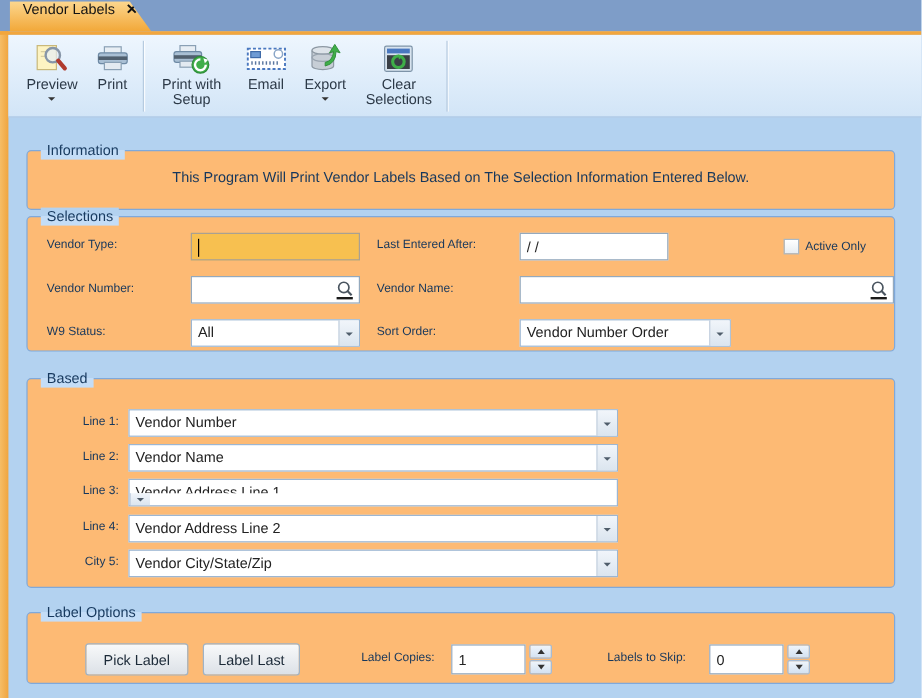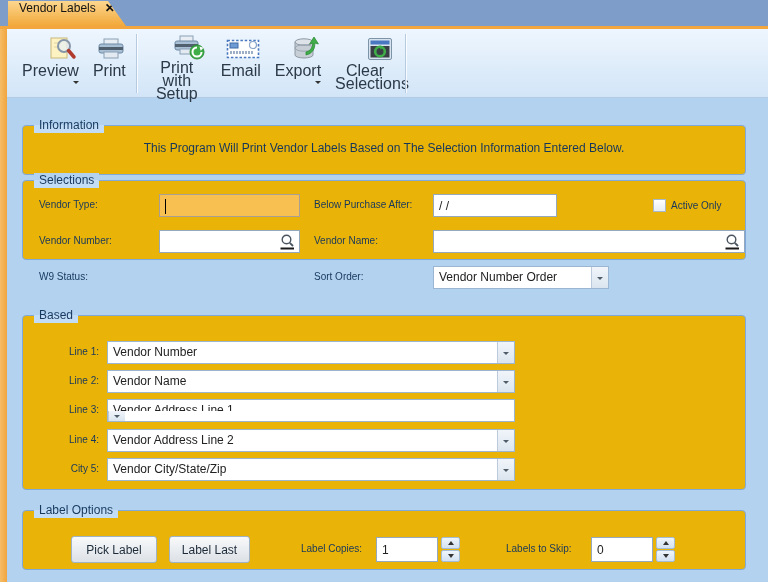--- a/index.html
+++ b/index.html
@@ -19,31 +19,31 @@
     background:linear-gradient(#fcd78f,#f2a839);
     clip-path:polygon(0 0, 100px 0, 118px 25px, 0 25px);
     display:flex; align-items:flex-start; padding-left:11px; gap:9px;
     font-size:12px; color:#131313; z-index:4; }
   .tab-close { font-size:12px; font-weight:bold; color:#111; cursor:pointer; }
 
   
   .toolbar { position:absolute; left:7px; right:0; top:29px; height:69px;
     background:linear-gradient(#eef6fe,#d2e5f7); border-bottom:1px solid #b3cce6;
     display:flex; align-items:stretch; padding:3px 0 0 8px; z-index:2; }
-  .tb-item { display:flex; flex-direction:column; align-items:flex-end;
-    padding:1px 7px 0 7px; font-size:16px; color:#2c3947; text-align:center; cursor:pointer; }
+  .tb-item { display:flex; flex-direction:column; align-items:center;
+    padding:1px 7px 0 7px; font-size:12px; color:#2c3947; text-align:center; cursor:pointer; }
   .tb-icon { height:31px; display:flex; align-items:center; justify-content:center; }
   .tb-label { line-height:13px; }
   .tb-label.narrow { max-width:60px; }
   .tb-arrow { width:0; height:0; border:3.5px solid transparent; border-top-color:#333; margin-top:4px; }
   .tb-sep { width:1px; background:#b6cbe0; box-shadow:1px 0 0 rgba(255,255,255,.8); margin:2px 3px 4px 3px; }
 
   
   .group { position:absolute; left:22px; width:724px; border:1px solid #7fa9db;
-    border-radius:4px; background:#eab308; z-index:2; }
+    border-radius:4px; background:#fdba74; z-index:2; }
   .group-title { position:absolute; top:-8px; left:11px; padding:0 5px; font-size:12px;
     color:#17395e; line-height:15px;
     background:linear-gradient(#b3d2f0 46%, #c4ddf7 46%); }
 
   .flabel { position:absolute; font-size:10px; color:#16375c; line-height:22px; white-space:nowrap; }
 
   .input { position:absolute; height:23px; background:#fff; border:1px solid #94a9bd;
     font-family:"Liberation Sans",sans-serif; font-size:12px; color:#222; padding:0 5px; }
   .input-orange { position:absolute; height:23px; background:#f7c050; border:1px solid #a9a093; }
   .caret { position:absolute; left:5px; top:4px; width:1px; height:15px; background:#000; }
@@ -184,28 +184,28 @@
     </div>
 
     <div class="tb-sep"></div>
   </div>
 
   <div class="group" style="top:125px; height:50px;">
     <span class="group-title">Information</span>
     <div class="info-msg">This Program Will Print Vendor Labels Based on The Selection Information Entered Below.</div>
   </div>
 
-  <div class="group" style="top:180px; height:80px;">
+  <div class="group" style="top:180px; height:113px;">
     <span class="group-title">Selections</span>
 
     <span class="flabel" style="left:16px; top:13px;">Vendor Type:</span>
     <div class="input-orange" style="left:136px; top:13px; width:141px;">
       <div class="caret"></div>
     </div>
-    <span class="flabel" style="left:291px; top:13px;">Below Purchase After:</span>
+    <span class="flabel" style="left:291px; top:13px;">Last Entered After:</span>
     <input class="input" style="left: 410px; top: 13px; width: 124px;" value="/ /">
     <div class="checkbox" style="left:630px; top:18px;"></div>
     <span class="flabel" style="left:648px; top:14px;text-align:right;">Active Only</span>
 
     <span class="flabel" style="left:16px; top:49px;">Vendor Number:</span>
     <div class="lookup" style="left:136px; top:49px; width:141px;">
       <span class="lookup-btn">
         <svg width="17" height="18" viewBox="0 0 17 18">
           <circle cx="7.5" cy="6.5" r="4.3" fill="#ffffff" stroke="#4a5560" stroke-width="1.4"></circle>
           <line x1="10.8" y1="9.8" x2="14" y2="13" stroke="#4a5560" stroke-width="1.8"></line>
@@ -218,20 +218,26 @@
       <span class="lookup-btn">
         <svg width="17" height="18" viewBox="0 0 17 18">
           <circle cx="7.5" cy="6.5" r="4.3" fill="#ffffff" stroke="#4a5560" stroke-width="1.4"></circle>
           <line x1="10.8" y1="9.8" x2="14" y2="13" stroke="#4a5560" stroke-width="1.8"></line>
           <rect x="1.5" y="14.5" width="13.5" height="2" fill="#1a1a1a"></rect>
         </svg>
       </span>
     </div>
 
     <span class="flabel" style="left:16px; top:85px;">W9 Status:</span>
+    <div class="combo" style="left:136px; top:85px; width:141px;">
+      <span class="combo-text">All</span>
+      <span class="combo-btn">
+          <span class="combo-tri"></span>
+        </span>
+    </div>
     <span class="flabel" style="left:291px; top:85px;">Sort Order:</span>
     <div class="combo" style="left:410px; top:85px; width:176px;">
       <span class="combo-text">Vendor Number Order</span>
       <span class="combo-btn">
           <span class="combo-tri"></span>
         </span>
     </div>
   </div>
 
   <div class="group" style="top:315px; height:175px;">

